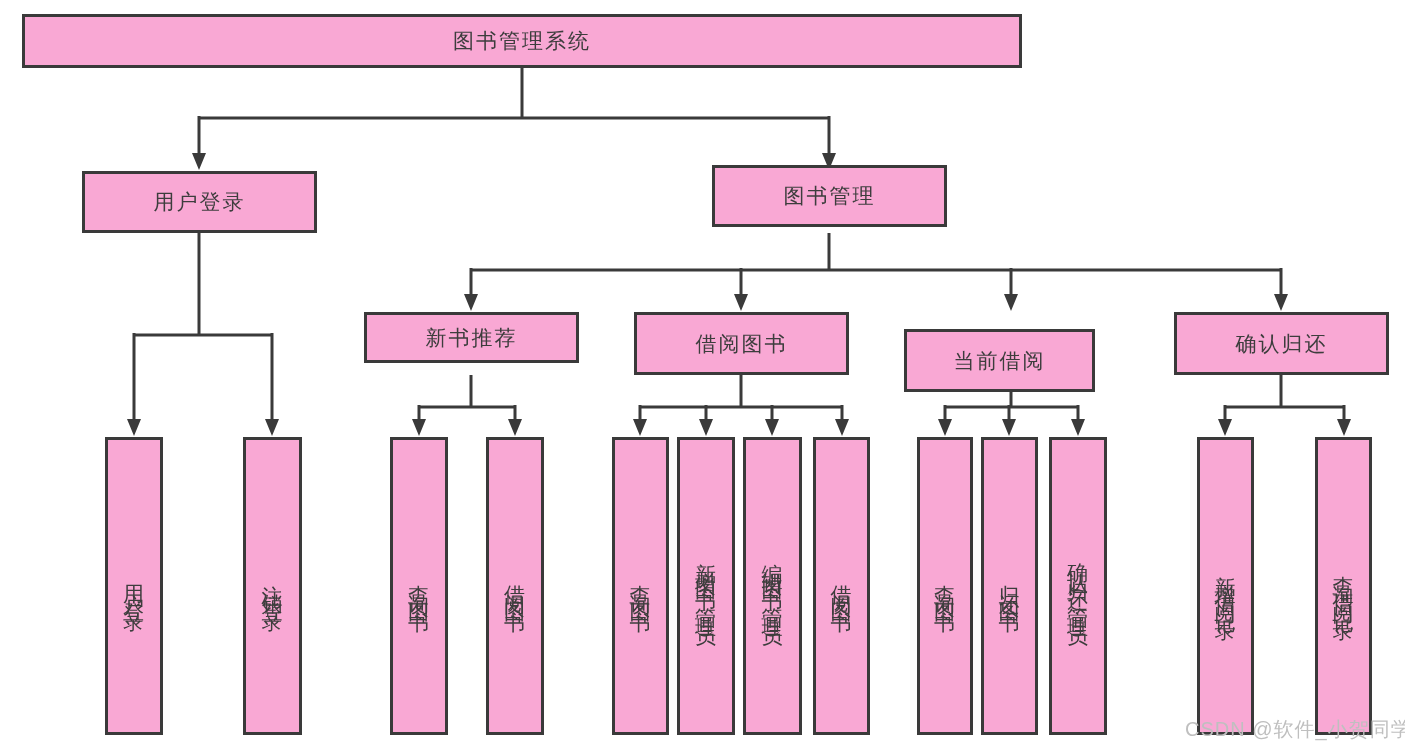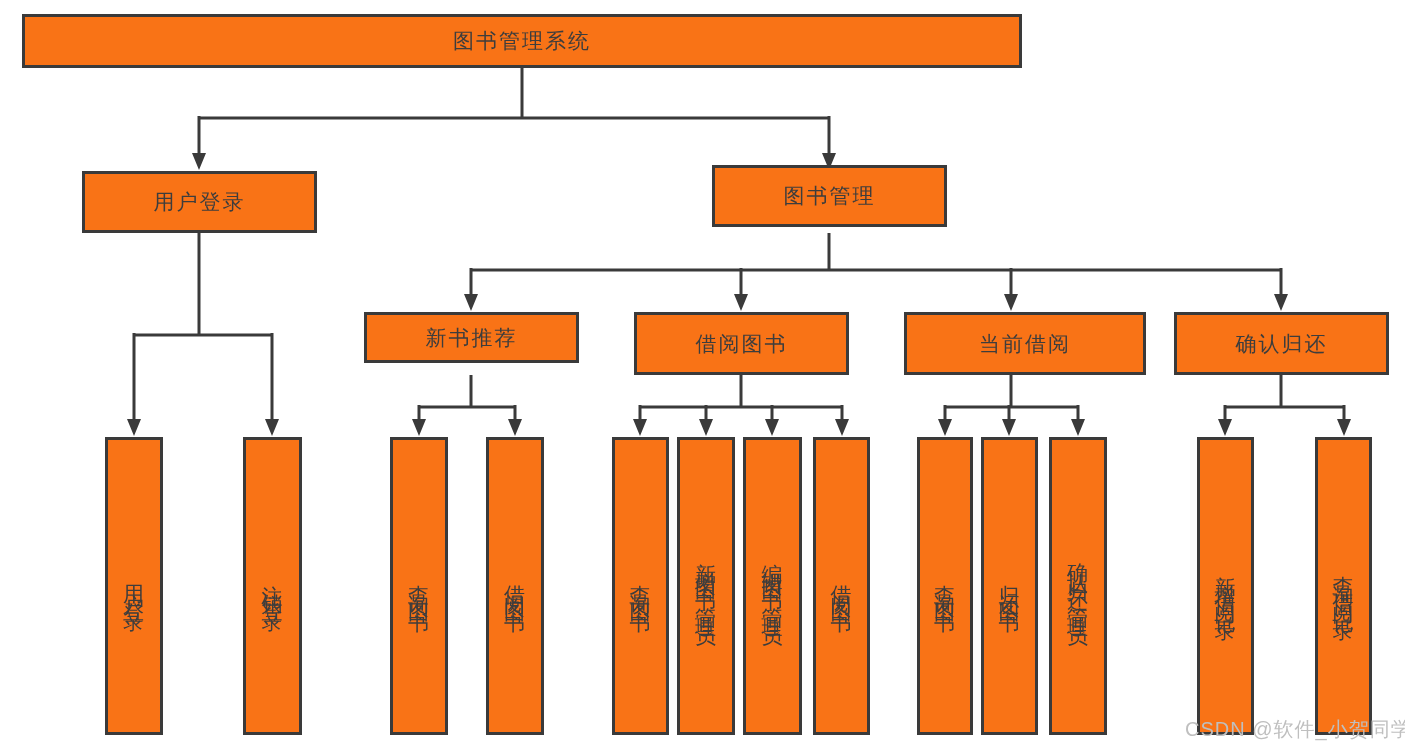--- a/index.html
+++ b/index.html
@@ -4,21 +4,21 @@
 <style>
   html,body { margin:0; padding:0; background:#ffffff; }
   .canvas {
     position:relative; width:1405px; height:747px;
     background:#ffffff; overflow:hidden;
     font-family:"Liberation Sans","DejaVu Sans",sans-serif;
   }
   .connectors { position:absolute; left:0; top:0; width:1405px; height:747px; z-index:1; }
   .box {
     position:absolute; box-sizing:border-box;
-    border:3px solid #3a3a3a; background:#f97316;
+    border:3px solid #3a3a3a; background:#f9a8d4;
     display:flex; align-items:center; justify-content:center;
     color:#3d3d3d; font-size:21px; z-index:2;
     letter-spacing:2px; white-space:nowrap;
   }
   .v {
     writing-mode:vertical-rl; text-orientation:mixed;
     letter-spacing:9px; line-height:1; white-space:normal;
   }
   .watermark {
     position:absolute; left:1185px; top:716px; z-index:5;
@@ -61,21 +61,21 @@
     </g>
   </svg>
 
   <div class="box" style="left:22px;top:14px;width:1000px;height:54px">图书管理系统</div>
 
   <div class="box" style="left:82px;top:171px;width:235px;height:62px">用户登录</div>
   <div class="box" style="left:712px;top:165px;width:235px;height:62px">图书管理</div>
 
   <div class="box" style="left:364px;top:312px;width:215px;height:51px">新书推荐</div>
   <div class="box" style="left:634px;top:312px;width:215px;height:63px">借阅图书</div>
-  <div class="box" style="left:904px;top:312px;width:242px;height:63px">当前借阅</div>
+  <div class="box" style="left:904px;top:329px;width:191px;height:63px">当前借阅</div>
   <div class="box" style="left:1174px;top:312px;width:215px;height:63px">确认归还</div>
 
   <div class="box v" style="left:105px;top:437px;width:58px;height:298px">用户登录</div>
   <div class="box v" style="left:243px;top:437px;width:59px;height:298px">注销登录</div>
 
   <div class="box v" style="left:390px;top:437px;width:58px;height:298px">查询图书</div>
   <div class="box v" style="left:486px;top:437px;width:58px;height:298px">借阅图书</div>
 
   <div class="box v" style="left:612px;top:437px;width:57px;height:298px">查询图书</div>
   <div class="box v" style="left:677px;top:437px;width:58px;height:298px">新增图书（管理员）</div>

